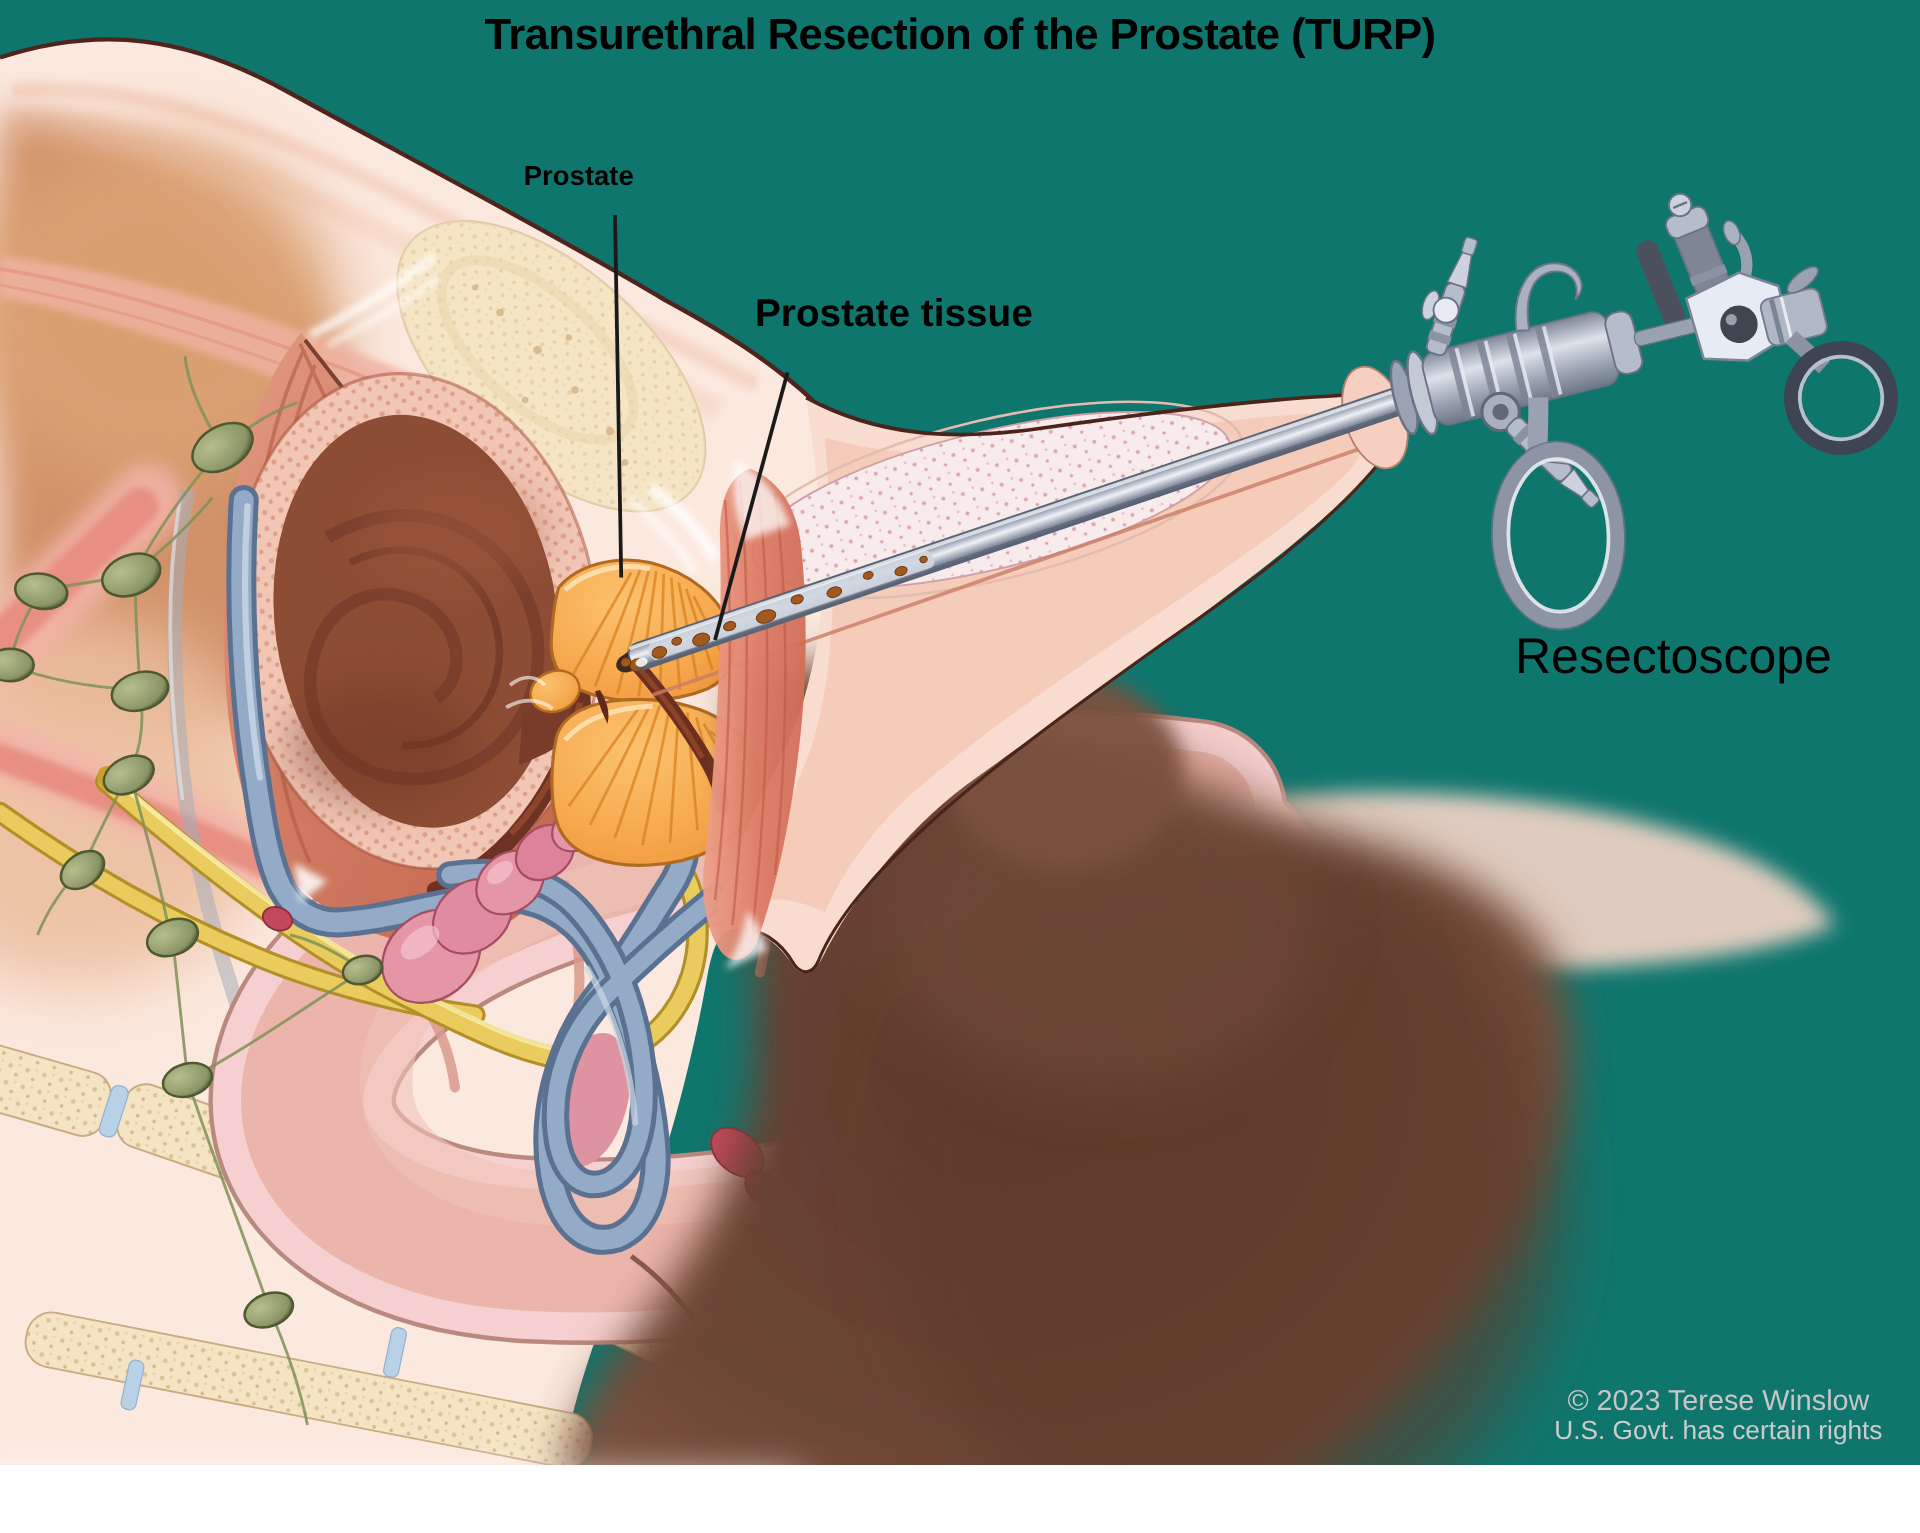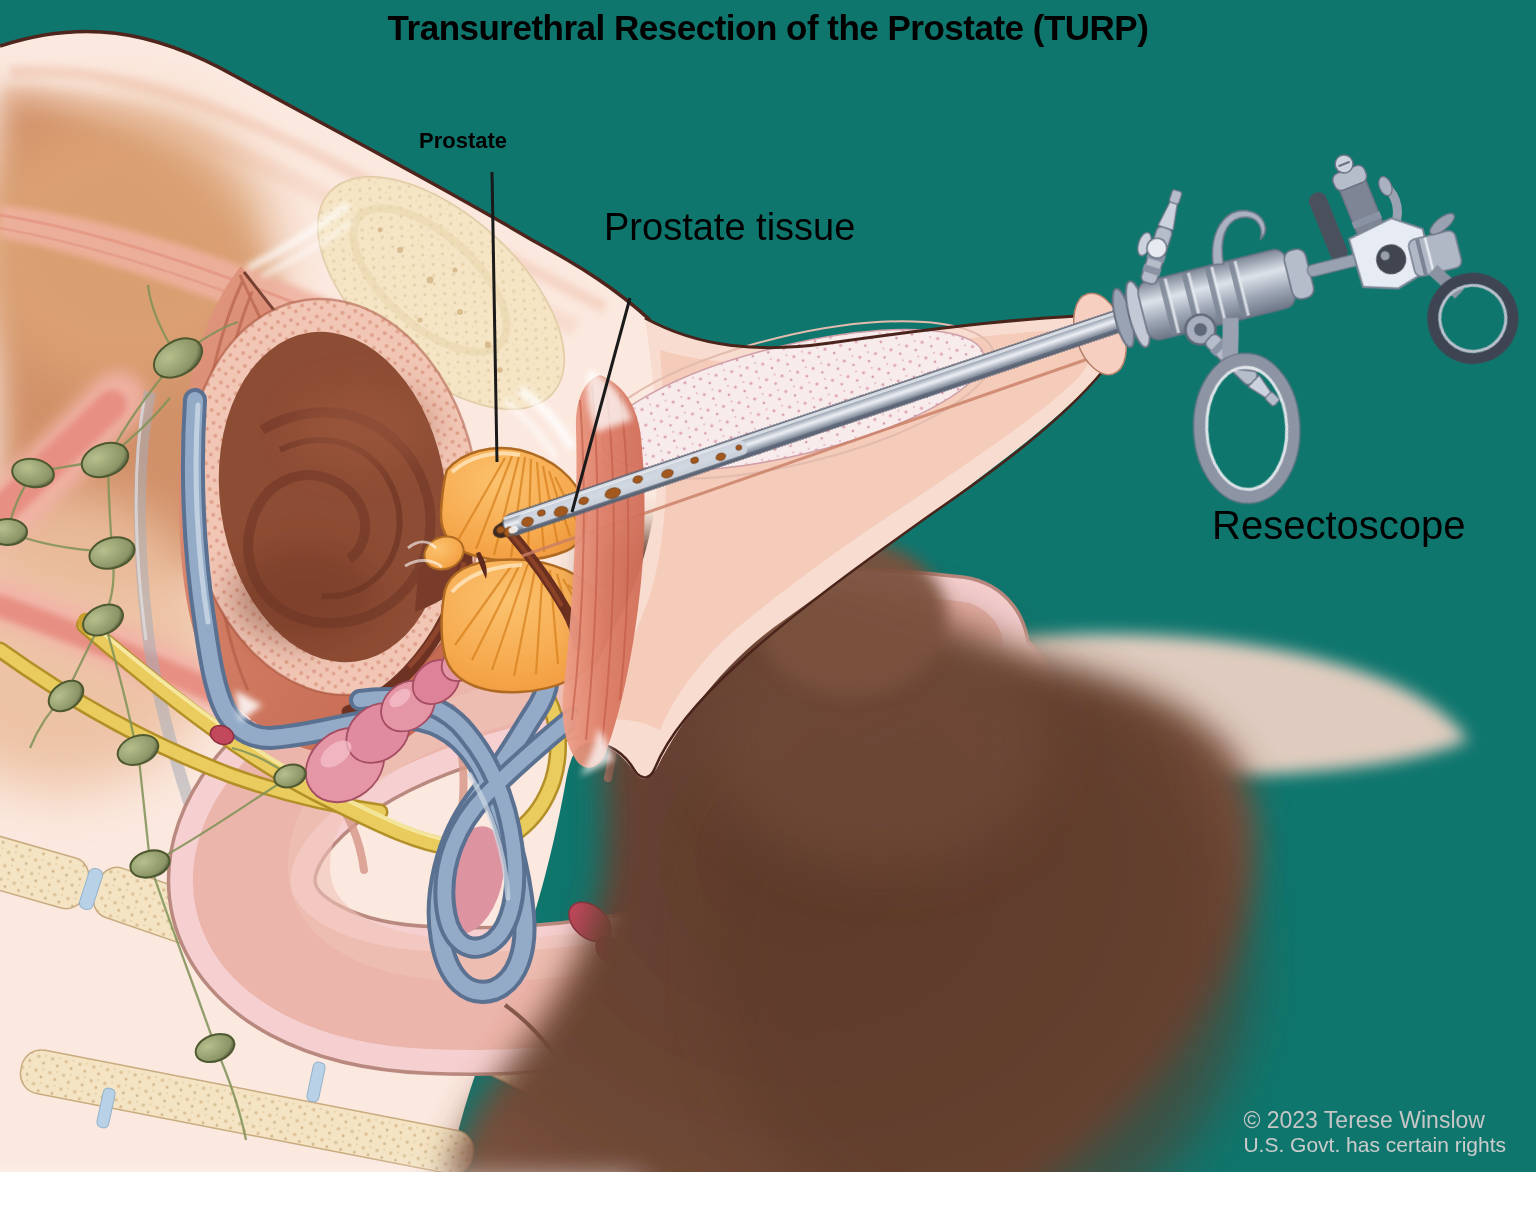--- a/index.html
+++ b/index.html
@@ -2,24 +2,24 @@
 <html><head>
 <meta charset="utf-8">
 <style>
   html,body{margin:0;padding:0;background:#fff;}
   .stage{position:relative;width:1536px;height:1172px;overflow:hidden;background:#0f766e;
          font-family:"Liberation Sans",sans-serif;}
   .stage svg{position:absolute;left:0;top:0;}
   .lbl{position:absolute;color:#000;white-space:nowrap;}
   .title{left:0;right:0;top:8px;text-align:center;font-size:35px;font-weight:bold;letter-spacing:-.5px;}
   .prostate-lbl{left:419px;top:128px;font-size:22px;font-weight:bold;}
-  .tissue-lbl{left:604px;top:208px;font-size:38px;line-height:38px;font-weight:normal;}
+  .tissue-lbl{left:604px;top:232px;font-size:31px;line-height:38px;font-weight:bold;}
   .tissue-lbl span{display:block;}
   .scope-lbl{left:1212px;top:503px;font-size:40px;}
-  .credit{right:30px;top:1108px;text-align:left;line-height:1.1;}
+  .credit{right:30px;top:1108px;text-align:center;line-height:1.1;}
   .credit .c1{font-size:23px;color:#c6c6c6;display:block;}
   .credit .c2{font-size:21px;color:#cccccc;display:block;}
 </style>
 </head>
 <body>
 
 <div class="stage">
 <svg width="1536" height="1226" viewBox="0 0 1536 1226">
   <defs>
     <filter id="b3" x="-30%" y="-30%" width="160%" height="160%">

